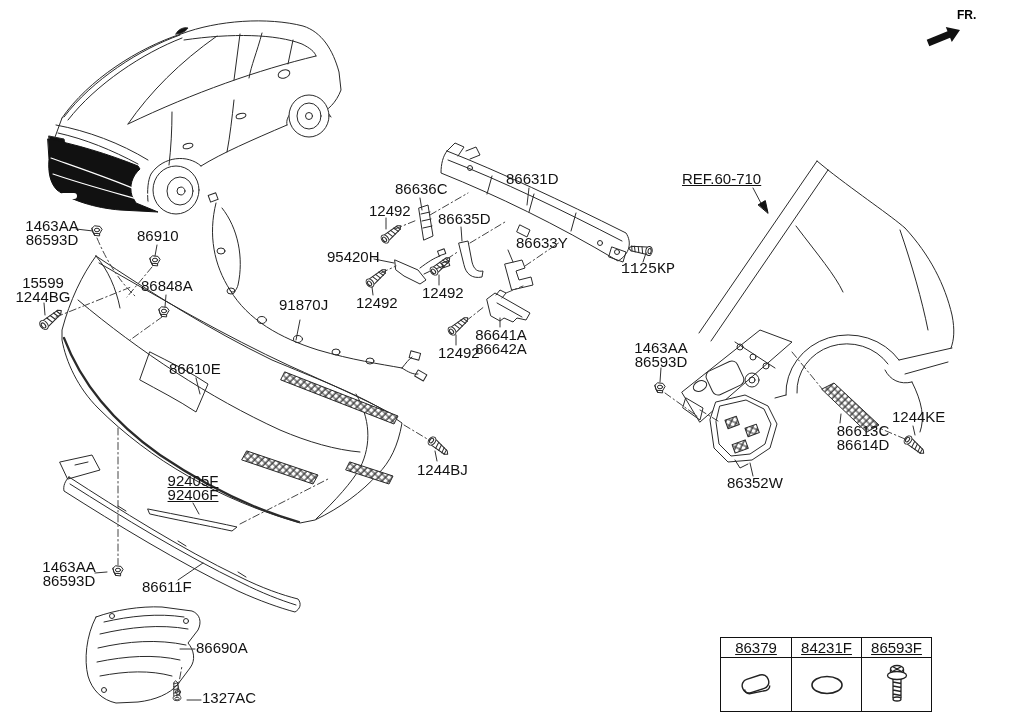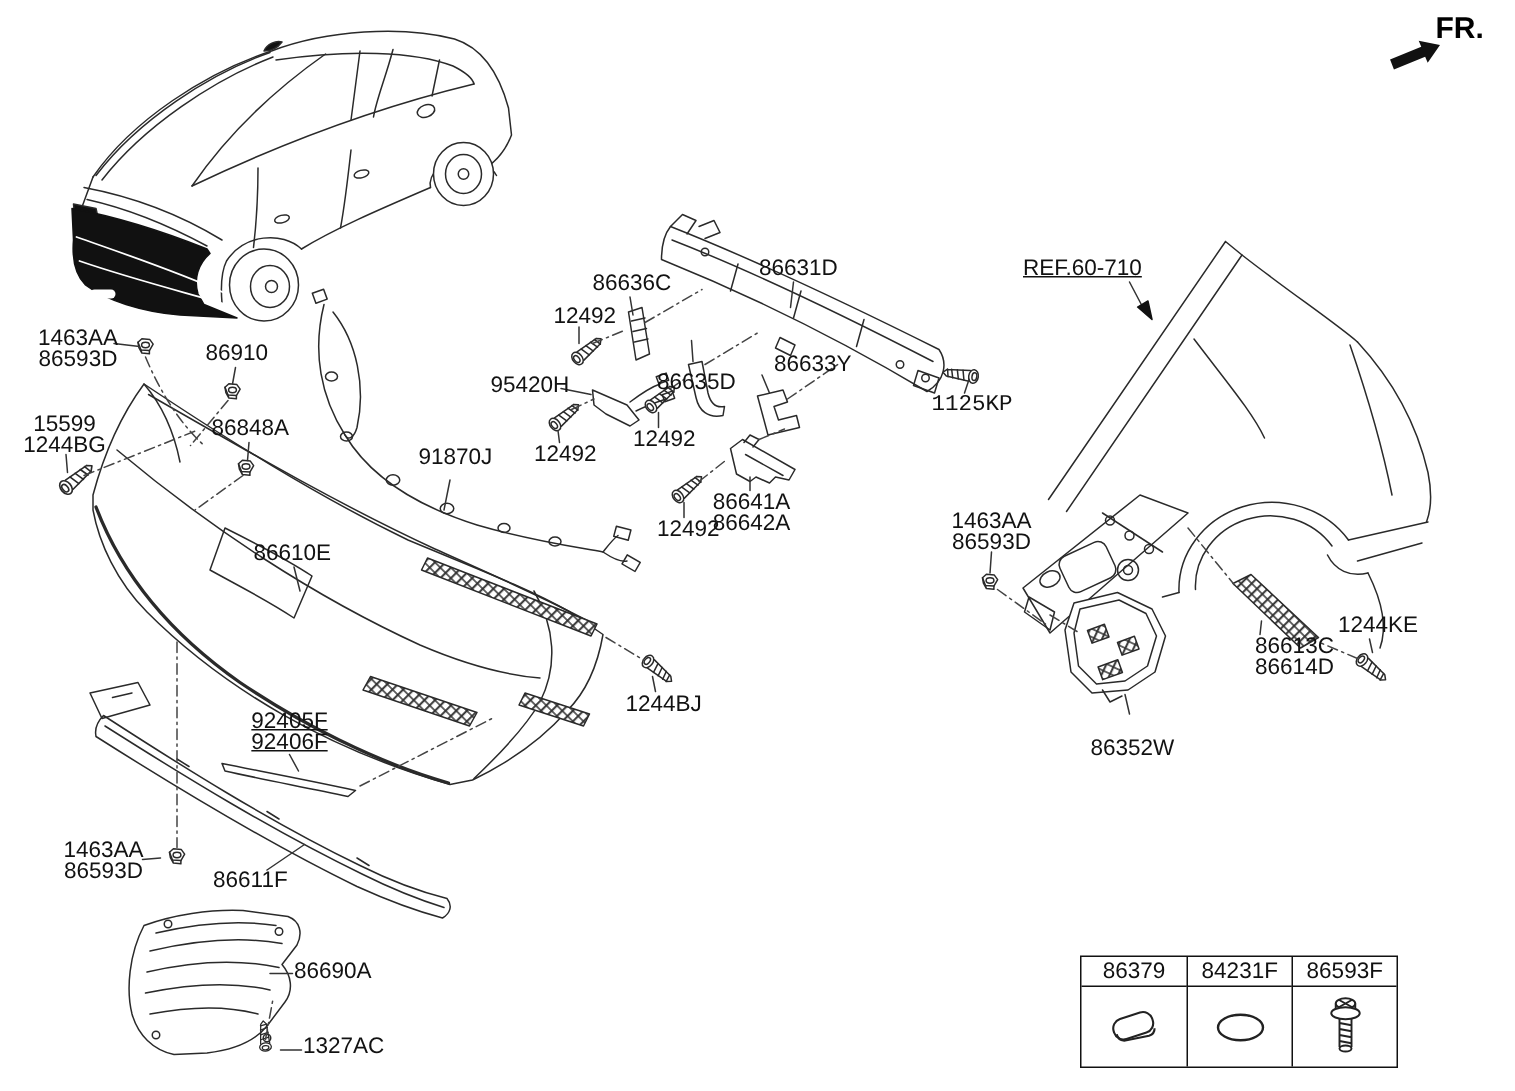--- a/index.html
+++ b/index.html
@@ -4,26 +4,26 @@
 <style>
   html,body{margin:0;padding:0;background:#fff;}
   #stage{position:relative;width:1010px;height:727px;background:#fff;overflow:hidden;
          font-family:"Liberation Sans",sans-serif;color:#111;}
   #art{position:absolute;left:0;top:0;}
   .lbl{position:absolute;font-size:15px;line-height:13.5px;color:#121212;white-space:nowrap;
        letter-spacing:0px;}
   .lbl span{display:block;}
   .ctr{text-align:center;}
   .u{text-decoration:underline;}
-  #fr-text{position:absolute;left:957px;top:8px;font-size:20px;font-weight:bold;color:#000;}
+  #fr-text{position:absolute;left:957px;top:8px;font-size:12px;font-weight:bold;color:#000;}
   #fr-arrow{position:absolute;left:926px;top:24px;}
   .legend{position:absolute;left:720px;top:637px;width:210px;height:73px;
           border:1.6px solid #111;display:grid;
           grid-template-columns:70px 70px 70px;grid-template-rows:20px 1fr;}
-  .legend .cell{display:flex;align-items:center;justify-content:center;}
+  .legend .cell{display:flex;align-items:center;justify-content:center;text-decoration:underline;}
   .legend .hd{font-size:15px;border-bottom:1.2px solid #111;}
   .legend .c2,.legend .c3{border-left:1.2px solid #111;}
 </style>
 </head>
 <body>
 
 <div id="stage">
 
 <svg id="art" width="1010" height="727" viewBox="0 0 1010 727" fill="none" stroke="#2a2a2a" stroke-width="1" stroke-linecap="round" stroke-linejoin="round">
   <defs>
@@ -234,21 +234,21 @@
   <div class="lbl" style="left:137px;top:229px;">86910</div>
   <div class="lbl ctr" style="left:14px;top:276px;width:58px;">
     <span>15599</span>
     <span>1244BG</span>
   </div>
   <div class="lbl" style="left:141px;top:279px;">86848A</div>
   <div class="lbl" style="left:279px;top:298px;">91870J</div>
   <div class="lbl" style="left:169px;top:362px;">86610E</div>
   <div class="lbl" style="left:369px;top:204px;">12492</div>
   <div class="lbl" style="left:395px;top:182px;text-align:center;">86636C</div>
-  <div class="lbl" style="left:438px;top:212px;margin-top:36px;">86635D</div>
+  <div class="lbl" style="left:438px;top:212px;">86635D</div>
   <div class="lbl" style="left:506px;top:172px;">86631D</div>
   <div class="lbl" style="left:484px;top:236px;margin-left:32px;">86633Y</div>
   <div class="lbl" style="left:327px;top:250px;">95420H</div>
   <div class="lbl" style="left:356px;top:296px;">12492</div>
   <div class="lbl" style="left:422px;top:286px;">12492</div>
   <div class="lbl" style="left:438px;top:346px;">12492</div>
   <div class="lbl ctr" style="left:470px;top:328px;width:62px;">
     <span>86641A</span>
     <span>86642A</span>
   </div>
@@ -257,21 +257,21 @@
   <div class="lbl u" style="left:682px;top:172px;">REF.60-710</div>
   <div class="lbl ctr" style="left:630px;top:341px;width:62px;">
     <span>1463AA</span>
     <span>86593D</span>
   </div>
   <div class="lbl" style="left:892px;top:410px;">1244KE</div>
   <div class="lbl ctr" style="left:832px;top:424px;width:62px;">
     <span>86613C</span>
     <span>86614D</span>
   </div>
-  <div class="lbl" style="left:727px;top:476px;margin-top:16px;">86352W</div>
+  <div class="lbl" style="left:727px;top:476px;">86352W</div>
   <div class="lbl ctr" style="left:163px;top:474px;width:60px;text-decoration:underline;">
     <span>92405F</span>
     <span>92406F</span>
   </div>
   <div class="lbl ctr" style="left:39px;top:560px;width:60px;">
     <span>1463AA</span>
     <span>86593D</span>
   </div>
   <div class="lbl" style="left:142px;top:580px;">86611F</div>
   <div class="lbl" style="left:196px;top:641px;">86690A</div>

